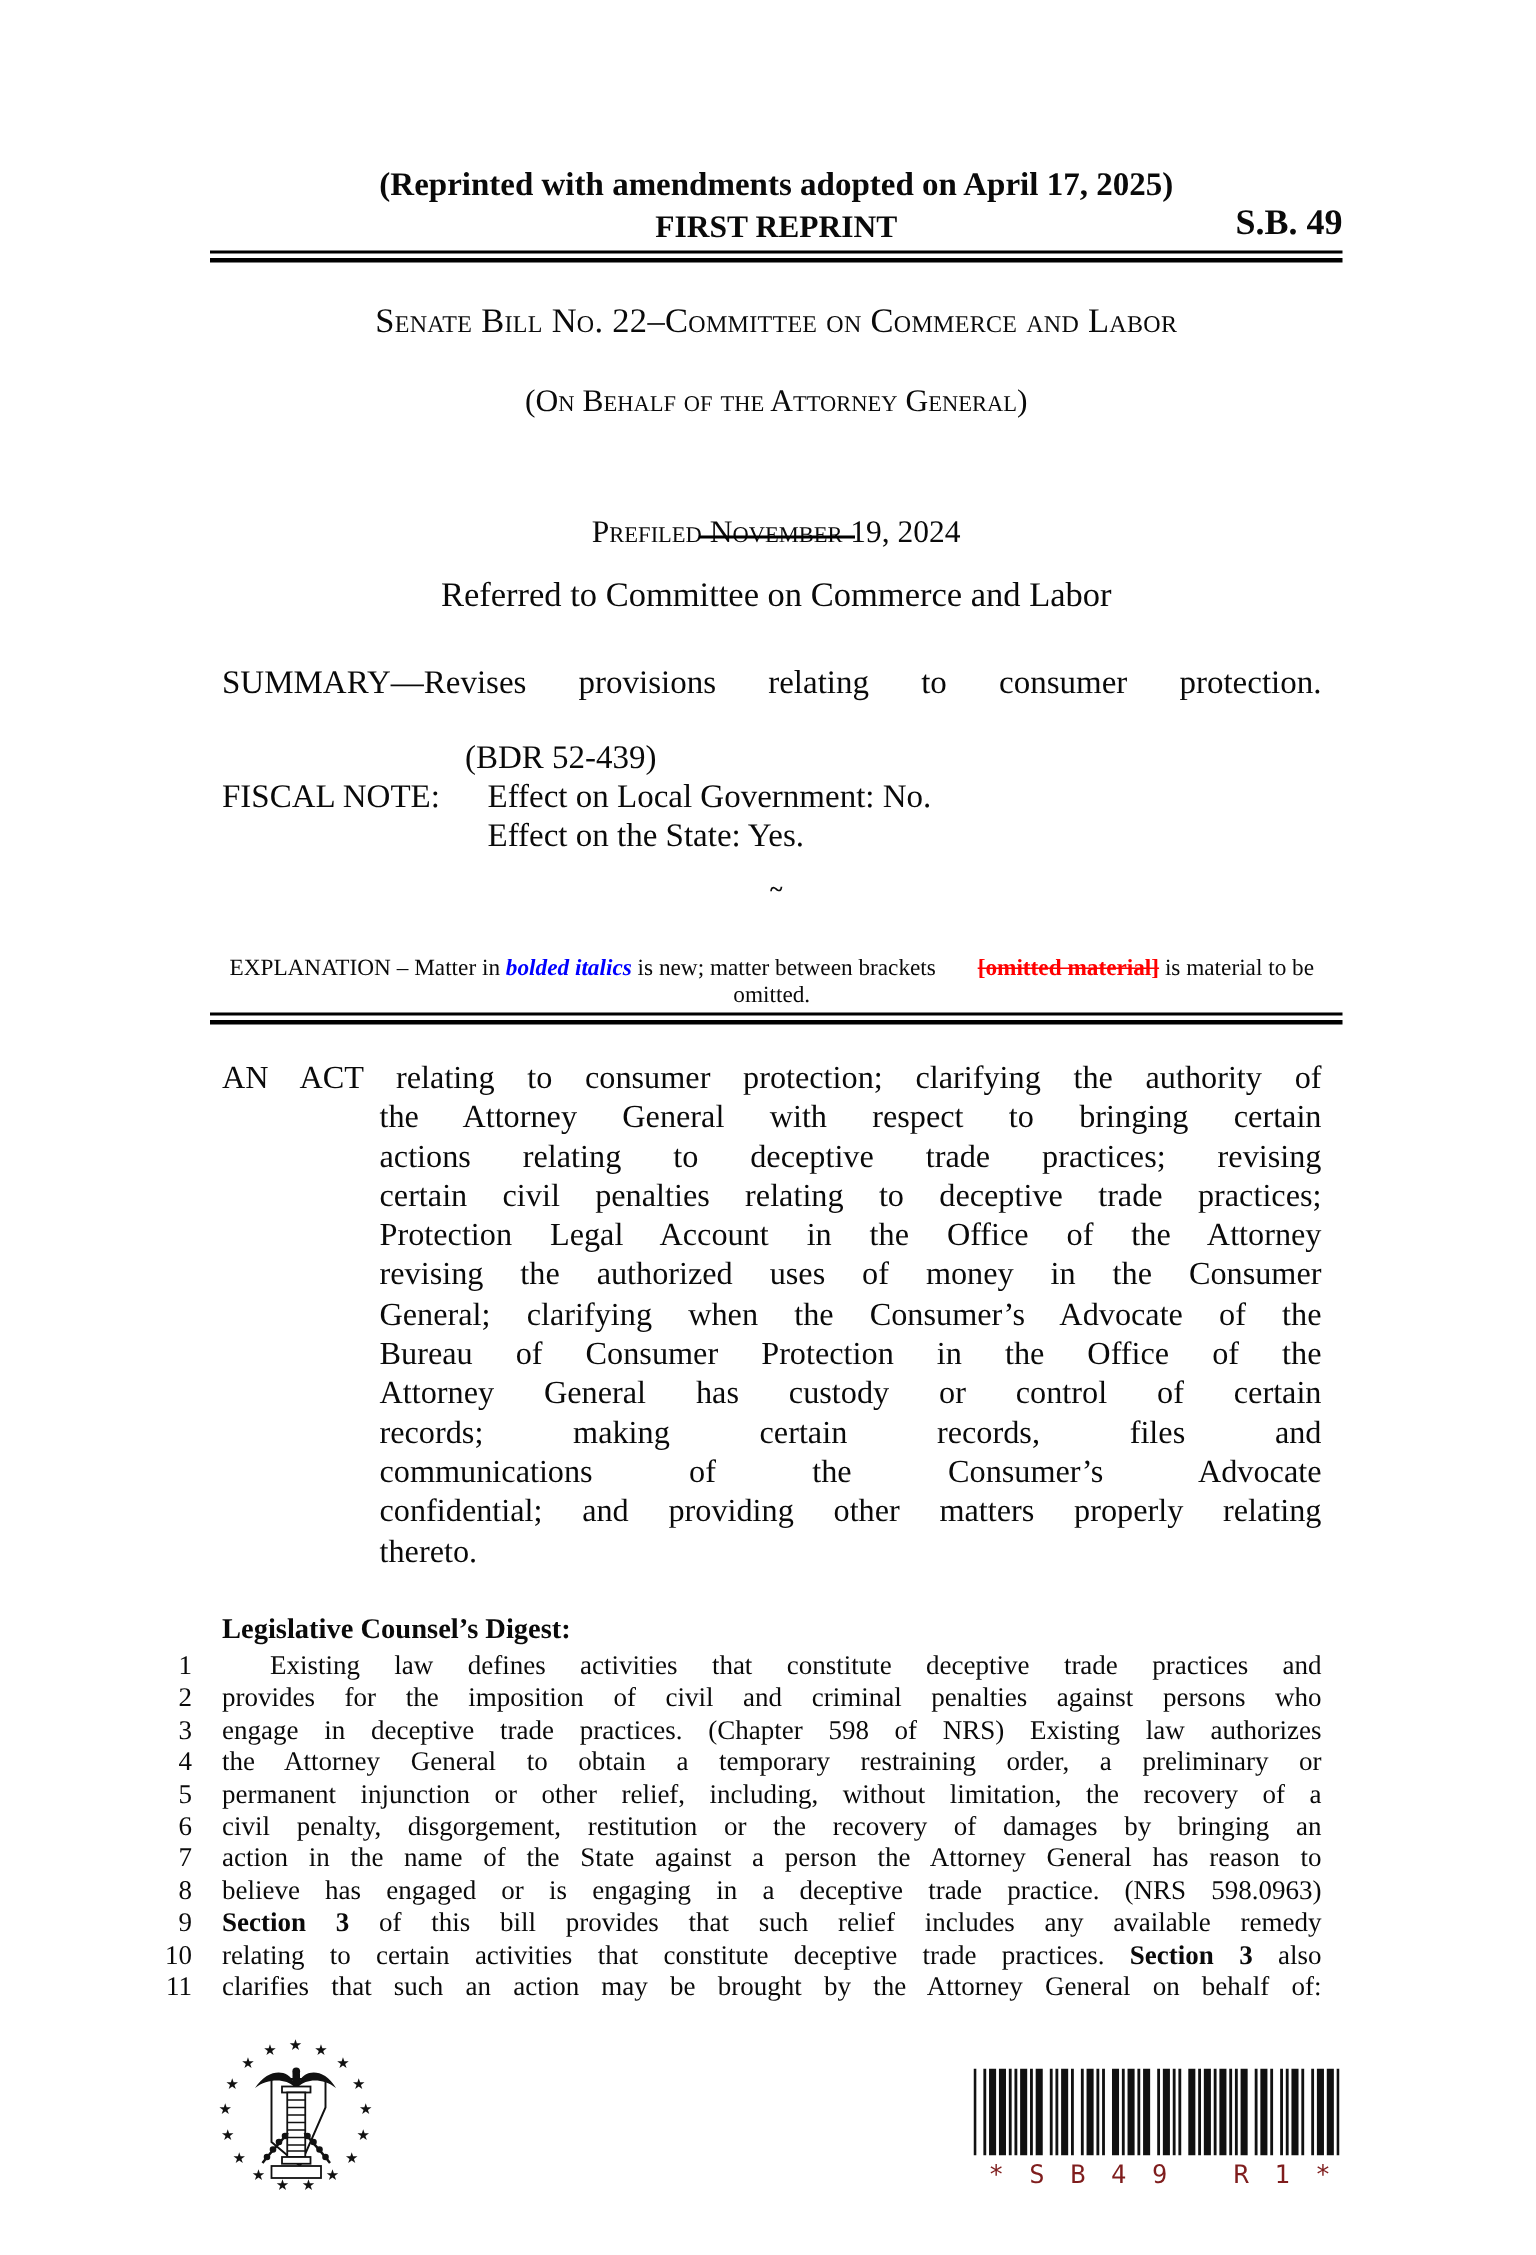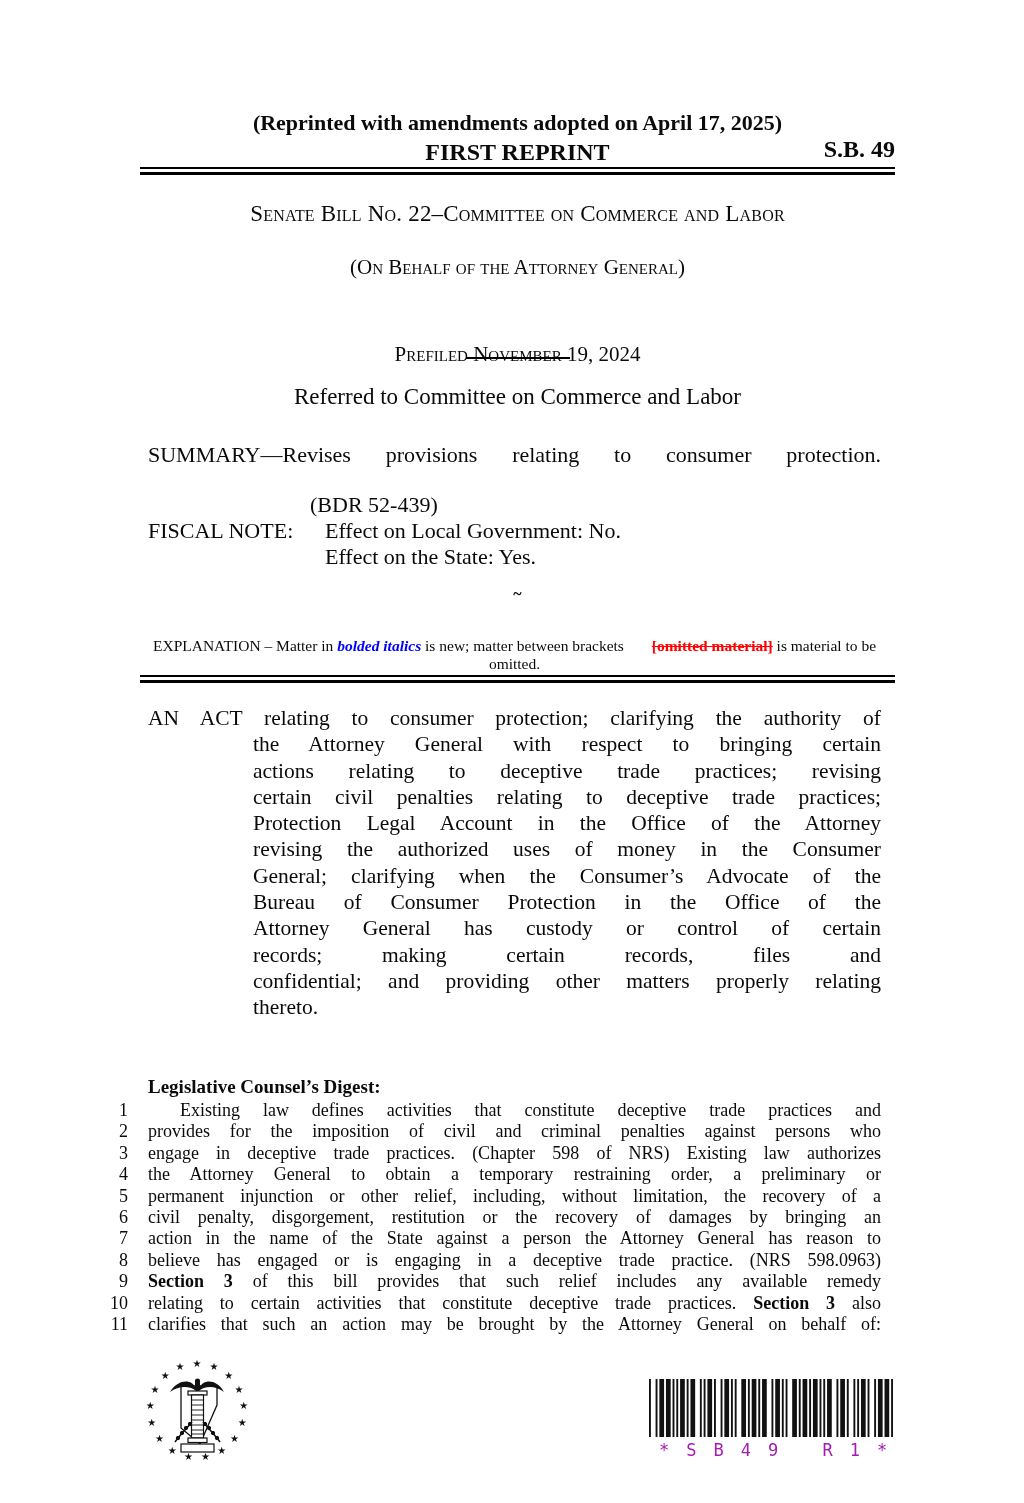--- a/index.html
+++ b/index.html
@@ -10,21 +10,21 @@
     background: #ffffff;
     color: #0a0a0a;
     font-family: "Liberation Serif", serif;
     overflow: hidden;
   }
   .band { position: absolute; left: 140px; width: 755px; }
   .col  { position: absolute; left: 148px; width: 733px; }
 
   .reprint-note { top: 110px; text-align: center; font-weight: bold; font-size: 22px; }
   .reprint-row  { top: 139px; }
-  .first-reprint { display: block; text-align: center; font-weight: bold; font-size: 24px; }
+  .first-reprint { display: block; text-align: center; font-weight: bold; font-size: 21px; }
   .bill-number { position: absolute; right: 0; top: -3px; font-weight: bold; font-size: 24px; }
 
   .double-rule { height: 3px; border-top: 2px solid #000; border-bottom: 3px solid #000; }
   .top-rule { top: 167px; }
   .mid-rule { top: 675px; }
 
   .bill-title { top: 201px; text-align: center; font-variant: small-caps; font-size: 23px; letter-spacing: 0.2px; }
   .on-behalf  { top: 255px; text-align: center; font-variant: small-caps; font-size: 21px; }
   .prefiled   { top: 311px; text-align: center; font-variant: small-caps; font-size: 21px; margin-top: 31px; }
   .short-rule { position: absolute; top: 357px; left: 466px; width: 104px; border-top: 2px solid #000; height: 0; }
@@ -53,21 +53,21 @@
   .digest-row { position: relative; }
   .line-num { position: absolute; left: -48px; width: 28px; text-align: right; }
   .line-text { display: block; text-align: justify; text-align-last: justify; }
   .line-text.first { text-indent: 32px; }
 
   .seal { position: absolute; left: 137px; top: 1358px; width: 120px; height: 110px; }
   .barcode-block { position: absolute; left: 649px; top: 1379px; width: 244px; }
   .barcode-svg { display: block; width: 244px; height: 58px; }
   .barcode-label {
     margin-top: 3px; padding-left: 10px; white-space: pre;
-    font-family: "DejaVu Sans Mono", monospace; font-size: 17px; letter-spacing: 17px; color: #a21caf;
+    font-family: "DejaVu Sans Mono", monospace; font-size: 17px; letter-spacing: 17px; color: #7f1d1d;
   }
 </style>
 </head>
 <body>
 
 <div class="page">
 
   <div class="band reprint-note">(Reprinted with amendments adopted on April 17, 2025)</div>
 
   <div class="band reprint-row">
@@ -106,20 +106,21 @@
       <div class="act-line">AN ACT relating to consumer protection; clarifying the authority of</div>
       <div class="act-line cont">the Attorney General with respect to bringing certain</div>
       <div class="act-line cont">actions relating to deceptive trade practices; revising</div>
       <div class="act-line cont">certain civil penalties relating to deceptive trade practices;</div>
       <div class="act-line cont">Protection Legal Account in the Office of the Attorney</div>
       <div class="act-line cont">revising the authorized uses of money in the Consumer</div>
       <div class="act-line cont">General; clarifying when the Consumer’s Advocate of the</div>
       <div class="act-line cont">Bureau of Consumer Protection in the Office of the</div>
       <div class="act-line cont">Attorney General has custody or control of certain</div>
       <div class="act-line cont">records; making certain records, files and</div>
+      <div class="act-line cont">communications of the Consumer’s Advocate</div>
       <div class="act-line cont">confidential; and providing other matters properly relating</div>
       <div class="act-line cont last">thereto.</div>
     </div>
 
   <div class="col digest-heading">Legislative Counsel’s Digest:</div>
   <div class="col digest">
       <div class="digest-row">
         <span class="line-num">1</span>
         <span class="line-text first"><span>Existing law defines activities that constitute deceptive trade practices and</span></span>
       </div>

